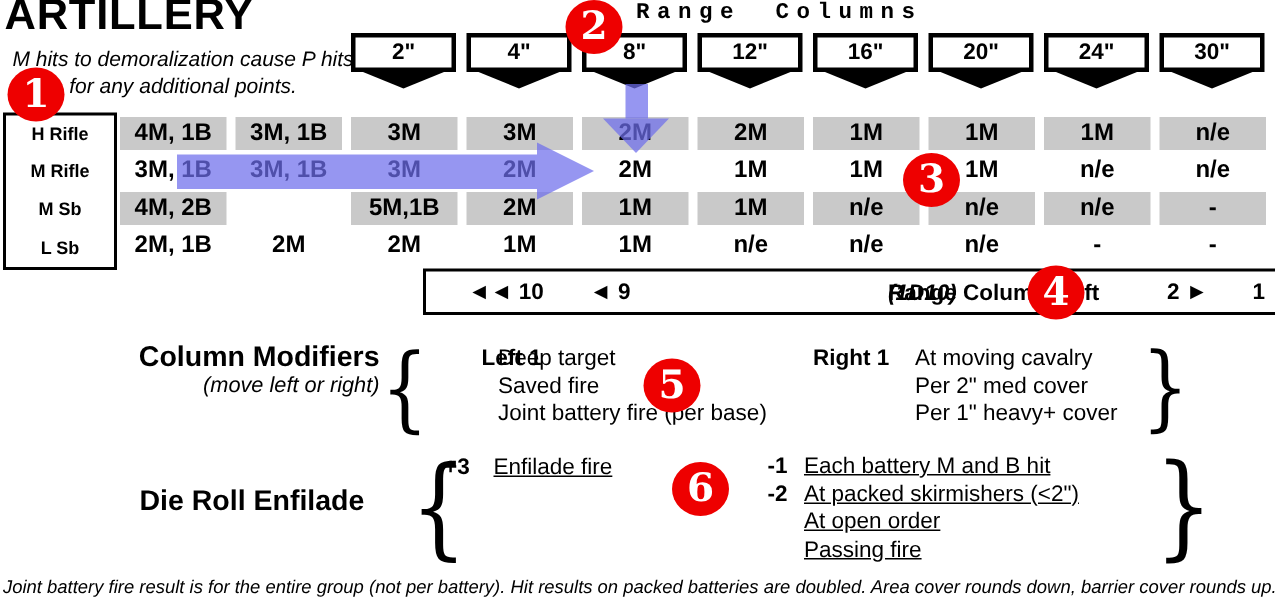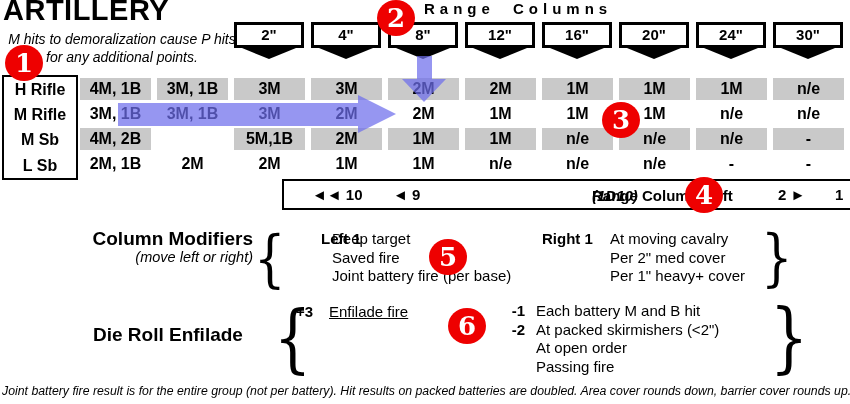--- a/index.html
+++ b/index.html
@@ -2,34 +2,34 @@
 <html><head>
 <meta charset="utf-8">
 <style>
   html,body{margin:0;padding:0;background:#fff;}
   .stage{position:relative;width:850px;height:404px;background:#fff;overflow:hidden;
          font-family:"Liberation Sans",sans-serif;color:#000;}
   .abs{position:absolute;}
 
   .title{left:3px;top:-6px;font-size:29px;font-weight:bold;letter-spacing:.5px;}
   .note{left:8px;top:31px;width:228px;text-align:center;font-style:italic;font-size:14px;line-height:1.28;}
-  .rc-heading{left:424px;top:0px;font-size:15px;font-weight:bold;letter-spacing:5px;word-spacing:9px;}
+  .rc-heading{left:424px;top:0px;font-size:15px;font-weight:bold;letter-spacing:5px;word-spacing:9px;font-family:Liberation Mono, monospace;}
 
   
   .banner{top:22px;width:70px;}
   .banner-box{border:3px solid #000;background:#fff;height:20px;line-height:20px;
               text-align:center;font-weight:bold;font-size:15px;}
   .banner-tri{width:0;height:0;margin:0 auto;border-left:27px solid transparent;
               border-right:27px solid transparent;border-top:11px solid #000;}
   .b0{left:234px}.b1{left:311px}.b2{left:388px}.b3{left:465px}
   .b4{left:542px}.b5{left:619px}.b6{left:696px}.b7{left:773px}
 
   
   .label-box{left:2px;top:75px;width:72px;height:101px;border:2.5px solid #000;background:#fff;z-index:2;}
-  .label-box div{height:25.2px;line-height:25.2px;text-align:center;font-weight:bold;font-size:16px;}
+  .label-box div{height:25.2px;line-height:25.2px;text-align:center;font-weight:bold;font-size:12px;}
   .cell{width:71px;height:22px;line-height:22px;text-align:center;font-weight:bold;font-size:16px;z-index:2;}
   .shaded{background:#c9c9c9;}
   .r0{top:78px}.r1{top:103px}.r2{top:128px}.r3{top:153px}
   .c0{left:80px}.c1{left:157px}.c2{left:234px}.c3{left:311px}.c4{left:388px}
   .c5{left:465px}.c6{left:542px}.c7{left:619px}.c8{left:696px}.c9{left:773px}
 
   
   .v-shaft{left:417px;top:56px;width:15px;height:23px;background:rgba(110,110,235,.72);z-index:3;}
   .v-head{left:402px;top:79px;width:0;height:0;border-left:22px solid transparent;
           border-right:22px solid transparent;border-top:23px solid rgba(110,110,235,.72);z-index:3;}
@@ -63,21 +63,21 @@
   .cm-right-val{left:542px;top:230px;}
   .cm-right-list{left:610px;top:230px;}
 
   .dm-title{left:93px;top:324px;font-size:19px;font-weight:bold;}
   .br-dm-l{left:269px;top:299px;font-size:74px;line-height:78px;transform:scaleX(.8);}
   .br-dm-r{left:765px;top:297px;font-size:76px;line-height:80px;transform:scaleX(.8);}
   .dm-left-val{left:296px;top:303px;}
   .dm-left-list{left:329px;top:303px;text-decoration:underline;}
   .dm-right-vals{left:503px;top:302px;text-align:right;width:22px;}
   .dm-right-vals div{font-size:15px;font-weight:bold;line-height:18.5px;}
-  .dm-right-list{left:536px;top:302px;}
+  .dm-right-list{left:536px;top:302px;text-decoration:underline;}
 
   .footnote{left:2px;top:384px;font-size:12.3px;font-style:italic;white-space:nowrap;}
 </style>
 </head>
 <body>
 
 <div class="stage">
 
   <div class="abs title">ARTILLERY</div>
 

